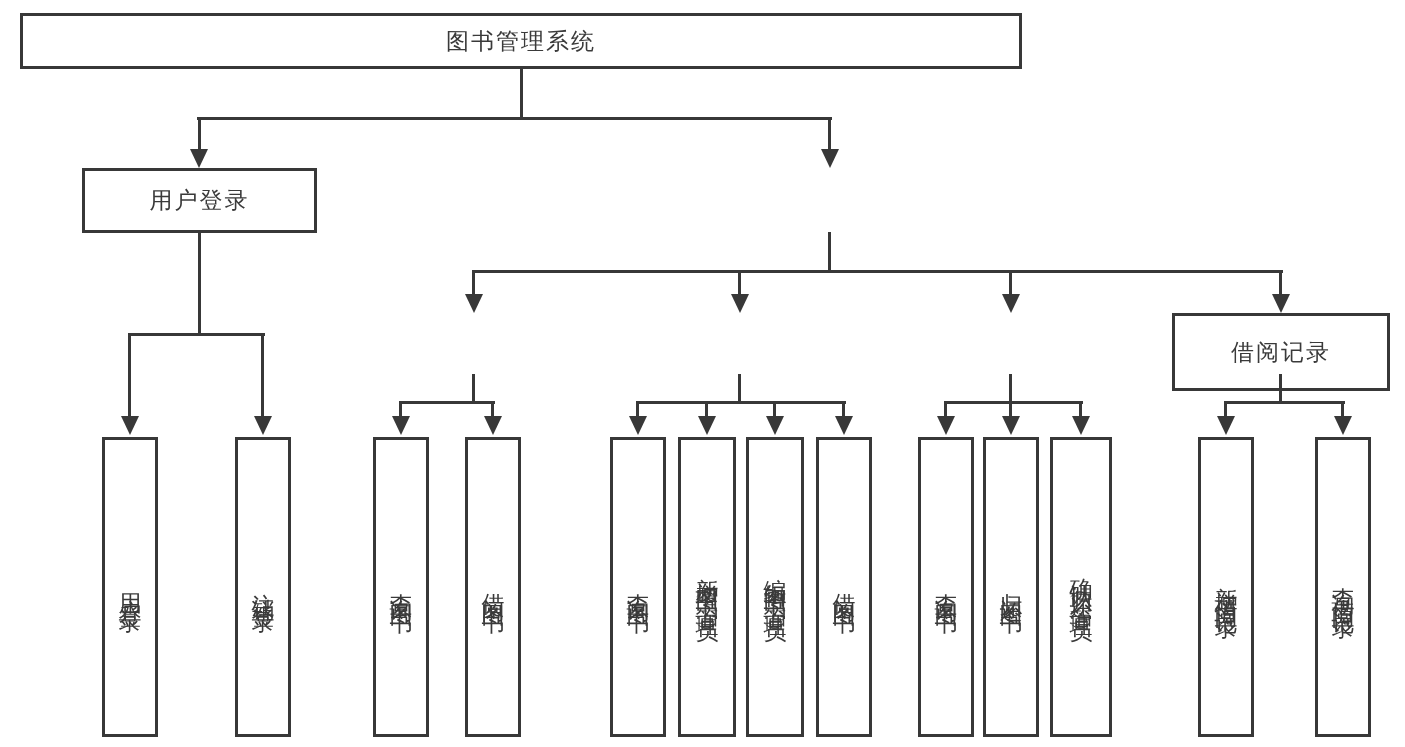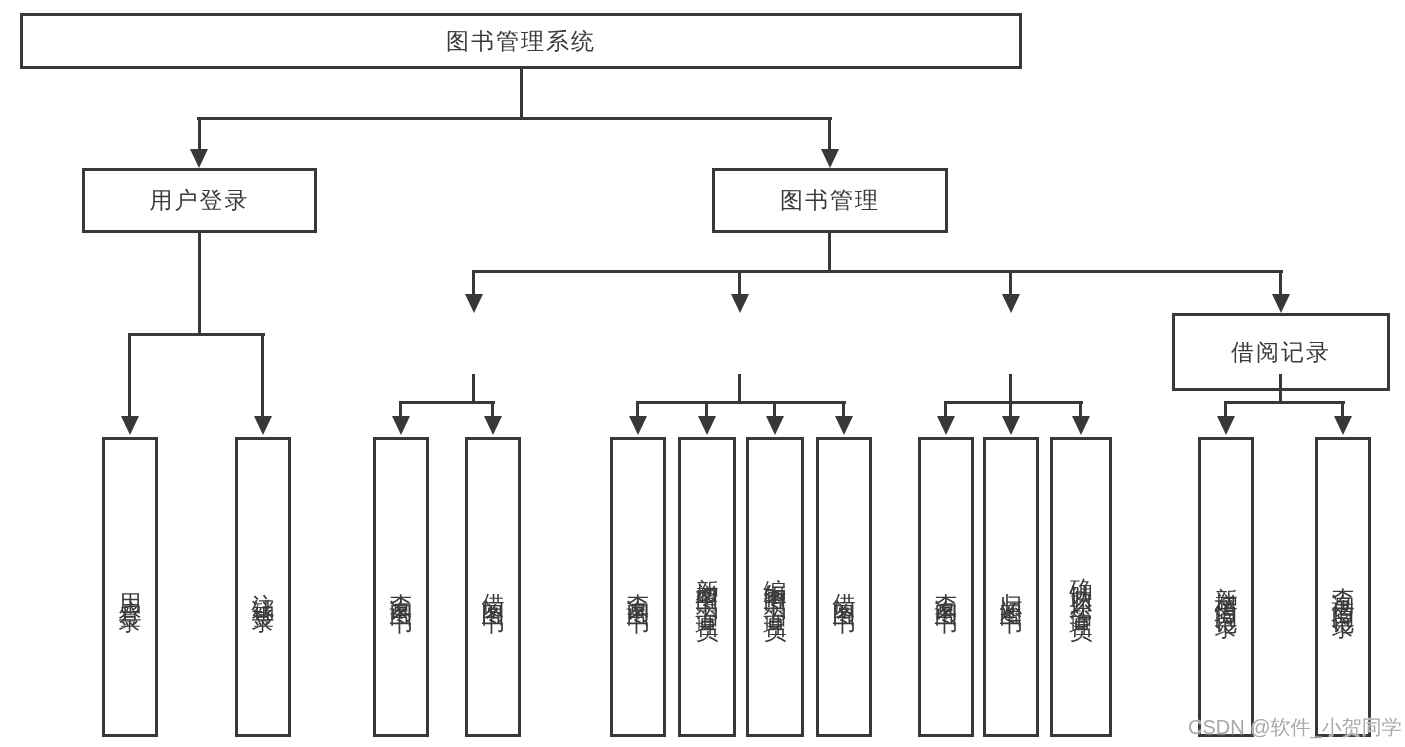--- a/index.html
+++ b/index.html
@@ -40,23 +40,20 @@
 
   <div class="lv" style="left:520px;top:69px;height:51px;"></div>
   <div class="lh" style="left:197px;top:117px;width:635px;"></div>
   <div class="lv" style="left:198px;top:120px;height:29px;"></div>
   <div class="arr" style="left:190px;top:149px;"></div>
   <div class="lv" style="left:828px;top:120px;height:29px;"></div>
   <div class="arr" style="left:821px;top:149px;"></div>
 
   <div class="node hnode" style="left:82px;top:168px;width:235px;height:65px;">
     <span>用户登录</span>
-  </div>
-  <div class="node hnode" style="left:712px;top:168px;width:236px;height:65px;">
-    <span>图书管理</span>
   </div>
 
   <div class="lv" style="left:198px;top:232px;height:104px;"></div>
   <div class="lh" style="left:128px;top:333px;width:137px;"></div>
   <div class="lv" style="left:128px;top:336px;height:80px;"></div>
   <div class="arr" style="left:121px;top:416px;"></div>
   <div class="lv" style="left:261px;top:336px;height:80px;"></div>
   <div class="arr" style="left:254px;top:416px;"></div>
 
   <div class="lv" style="left:828px;top:232px;height:41px;"></div>
@@ -141,15 +138,14 @@
   <div class="node vnode" style="left:1050px;top:437px;width:62px;height:300px;">
     <span>确认归还（管理员）</span>
   </div>
   <div class="node vnode" style="left:1198px;top:437px;width:56px;height:300px;">
     <span>新增借阅记录</span>
   </div>
   <div class="node vnode" style="left:1315px;top:437px;width:56px;height:300px;">
     <span>查询借阅记录</span>
   </div>
 
-  <div class="watermark">CSDN @软件_小贺同学</div>
 
 </div>
 
 </body></html>

